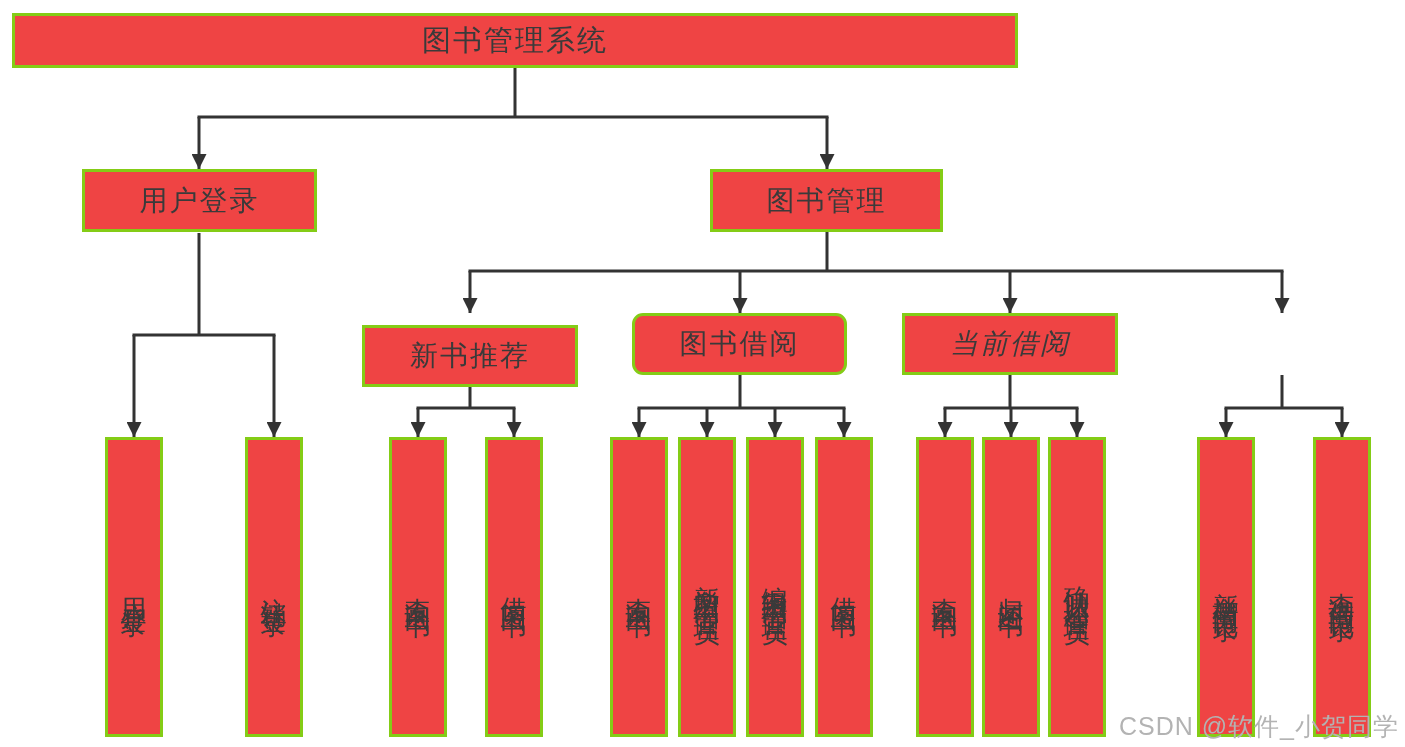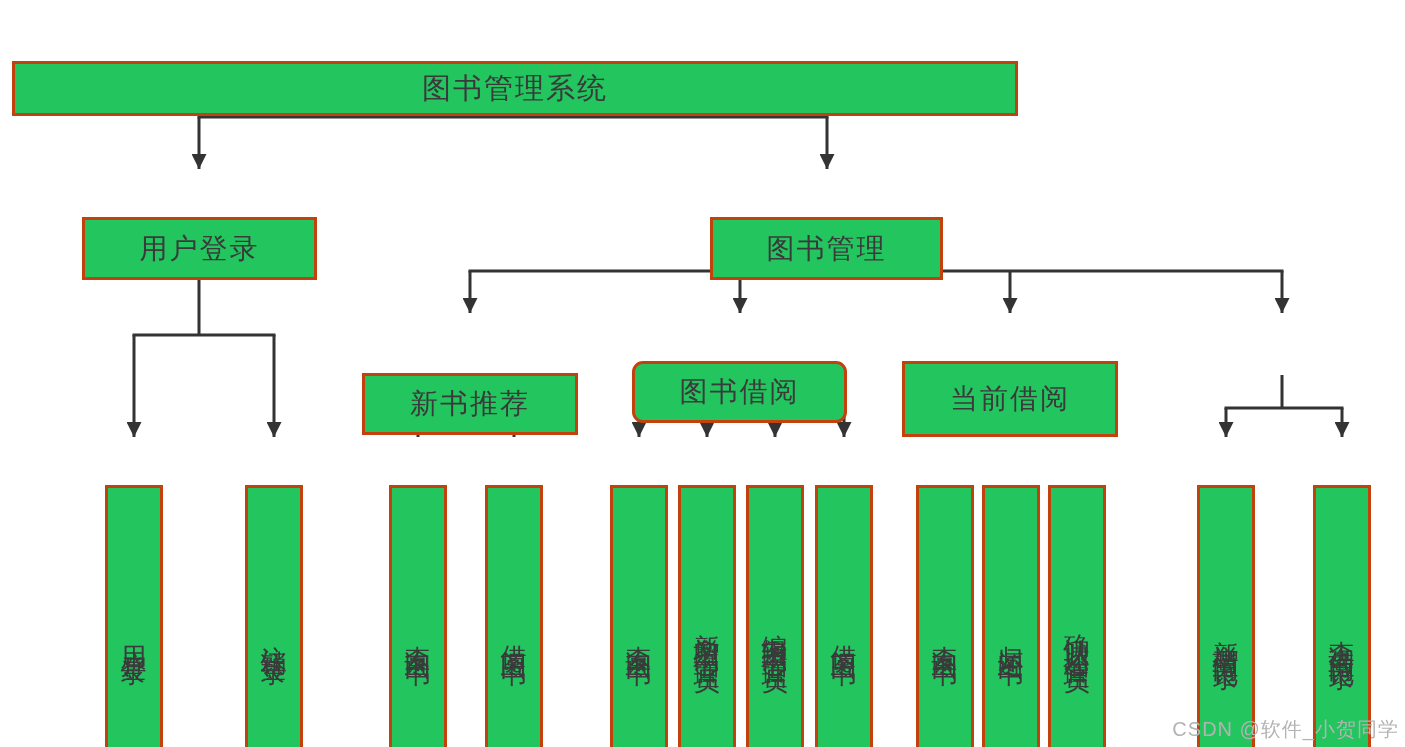--- a/index.html
+++ b/index.html
@@ -11,47 +11,46 @@
     font-family: "Liberation Sans", sans-serif;
     overflow: hidden;
   }
   #connectors {
     position: absolute;
     left: 0; top: 0;
     width: 1405px; height: 747px;
   }
   .node {
     position: absolute;
-    background: #22c55e;
-    border: 3px solid #c2410c;
+    background: #ef4444;
+    border: 3px solid #84cc16;
     color: #3a3a3a;
     display: flex;
     align-items: center;
     justify-content: center;
     box-sizing: border-box;
-    margin-top: 48px;
   }
   .hbox {
     font-size: 28px;
     letter-spacing: 2px;
     white-space: nowrap;
   }
   .root-box { font-size: 29px; }
   .vbox {
     writing-mode: vertical-rl;
     text-orientation: mixed;
     font-size: 26px;
     letter-spacing: 5px;
     line-height: 1;
   }
   .watermark {
     position: absolute;
     right: 6px;
     bottom: 4px;
-    font-size: 20px;
+    font-size: 25px;
     letter-spacing: 1px;
     color: #b3b3b3;
     white-space: nowrap;
   }
 </style>
 </head>
 <body>
 
 <div id="canvas">
 
@@ -91,21 +90,21 @@
     <path d="M1342,408 V437" stroke="#333333" stroke-width="3" fill="none" marker-end="url(#arw)"></path>
   </svg>
 
   <div class="node hbox root-box" style="left:12px; top:13px; width:1006px; height:55px;">图书管理系统</div>
 
   <div class="node hbox" style="left:82px; top:169px; width:235px; height:63px;">用户登录</div>
   <div class="node hbox" style="left:710px; top:169px; width:233px; height:63px;">图书管理</div>
 
   <div class="node hbox" style="left:362px; top:325px; width:216px; height:62px;">新书推荐</div>
   <div class="node hbox" style="left:632px; top:313px; width:215px; height:62px;border-radius:11px;">图书借阅</div>
-  <div class="node hbox" style="left:902px; top:313px; width:216px; height:76px;">当前借阅</div>
+  <div class="node hbox" style="left:902px; top:313px; width:216px; height:62px;font-style:italic;">当前借阅</div>
 
   <div class="node vbox" style="left:105px; top:437px; width:58px; height:300px;">用户登录</div>
   <div class="node vbox" style="left:245px; top:437px; width:58px; height:300px;">注销登录</div>
 
   <div class="node vbox" style="left:389px; top:437px; width:58px; height:300px;">查询图书</div>
   <div class="node vbox" style="left:485px; top:437px; width:58px; height:300px;">借阅图书</div>
 
   <div class="node vbox" style="left:610px; top:437px; width:58px; height:300px;">查询图书</div>
   <div class="node vbox" style="left:678px; top:437px; width:58px; height:300px;">新增图书（管理员）</div>
   <div class="node vbox" style="left:746px; top:437px; width:58px; height:300px;">编辑图书（管理员）</div>

